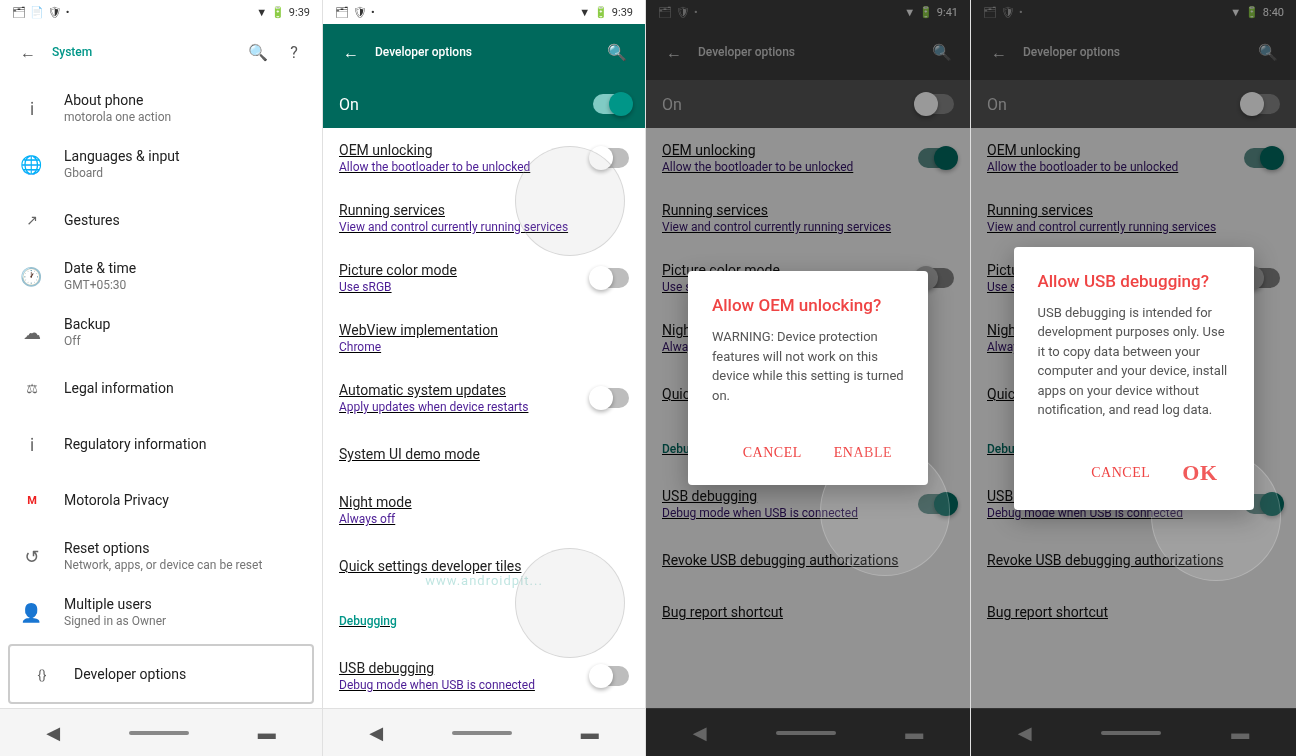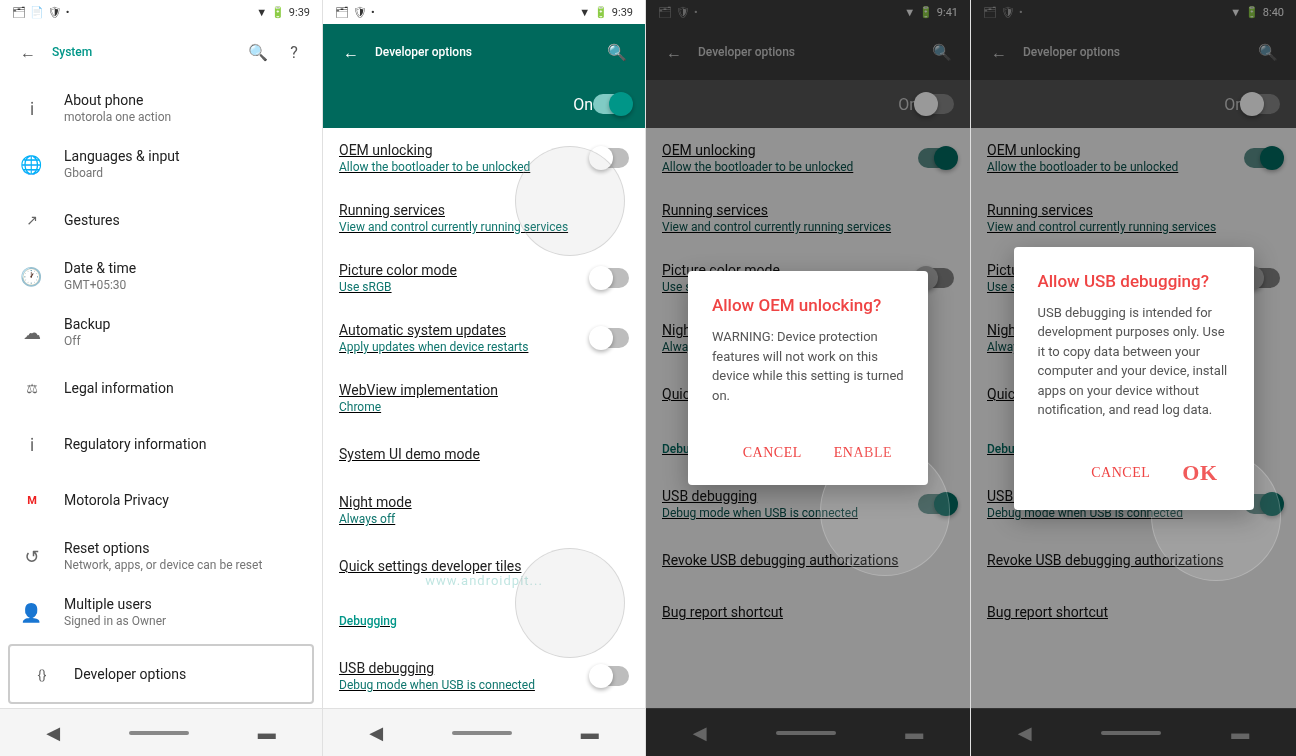--- a/index.html
+++ b/index.html
@@ -41,25 +41,25 @@
     .settings-item.active { background: #e8f5e9; }
     .settings-item .item-icon { width: 32px; height: 32px; display: flex; align-items: center; justify-content: center; margin-right: 16px; color: #666; font-size: 18px; flex-shrink: 0; }
     .settings-item .item-text { flex: 1; }
     .settings-item .item-title { font-size: 14px; color: #212121; }
     .settings-item .item-subtitle { font-size: 12px; color: #757575; margin-top: 2px; }
 
     
     .dev-item { padding: 14px 16px; min-height: 52px; cursor: pointer; display: flex; align-items: center; justify-content: space-between; text-decoration: underline; }
     .dev-item .dev-item-text { flex: 1; }
     .dev-item .dev-item-title { font-size: 14px; color: #212121; }
-    .dev-item .dev-item-subtitle { font-size: 12px; color: #0f766e; margin-top: 2px; }
+    .dev-item .dev-item-subtitle { font-size: 12px; color: #4c1d95; margin-top: 2px; }
     .dev-item.section-label .dev-item-title { color: #009688; font-size: 12px; font-weight: 500; padding: 8px 0 4px; }
 
     
-    .on-bar { display: flex; align-items: center; justify-content: flex-end; padding: 0 16px; height: 48px; background: #00695c; }
+    .on-bar { display: flex; align-items: center; justify-content: space-between; padding: 0 16px; height: 48px; background: #00695c; }
     .on-bar .on-text { color: #fff; font-size: 16px; }
     .on-bar-darker { background: #444; }
 
     
     .toggle { width: 36px; height: 20px; border-radius: 10px; position: relative; cursor: pointer; flex-shrink: 0; }
     .toggle.on { background: #80cbc4; }
     .toggle.off { background: #bdbdbd; }
     .toggle::after { content: ''; position: absolute; width: 24px; height: 24px; border-radius: 50%; top: -2px; box-shadow: 0 2px 4px rgba(0,0,0,0.3); }
     .toggle.on::after { right: -4px; background: #009688; }
     .toggle.off::after { left: -4px; background: #fff; }
@@ -233,30 +233,30 @@
     </div>
     <div class="dev-item">
       <div class="dev-item-text">
         <div class="dev-item-title">Picture color mode</div>
         <div class="dev-item-subtitle">Use sRGB</div>
       </div>
       <div class="toggle off"></div>
     </div>
     <div class="dev-item">
       <div class="dev-item-text">
+        <div class="dev-item-title">WebView implementation</div>
+        <div class="dev-item-subtitle">Chrome</div>
+      </div>
+    </div>
+    <div class="dev-item">
+      <div class="dev-item-text">
         <div class="dev-item-title">Automatic system updates</div>
         <div class="dev-item-subtitle">Apply updates when device restarts</div>
       </div>
       <div class="toggle off"></div>
-    </div>
-    <div class="dev-item">
-      <div class="dev-item-text">
-        <div class="dev-item-title">WebView implementation</div>
-        <div class="dev-item-subtitle">Chrome</div>
-      </div>
     </div>
     <div class="dev-item">
       <div class="dev-item-text">
         <div class="dev-item-title">System UI demo mode</div>
       </div>
     </div>
     <div class="dev-item">
       <div class="dev-item-text">
         <div class="dev-item-title">Night mode</div>
         <div class="dev-item-subtitle">Always off</div>

